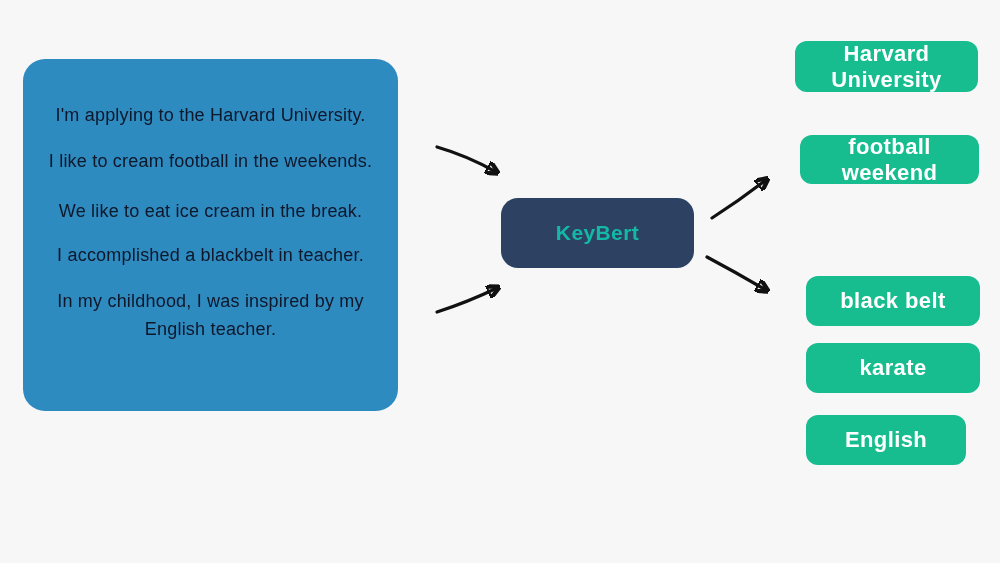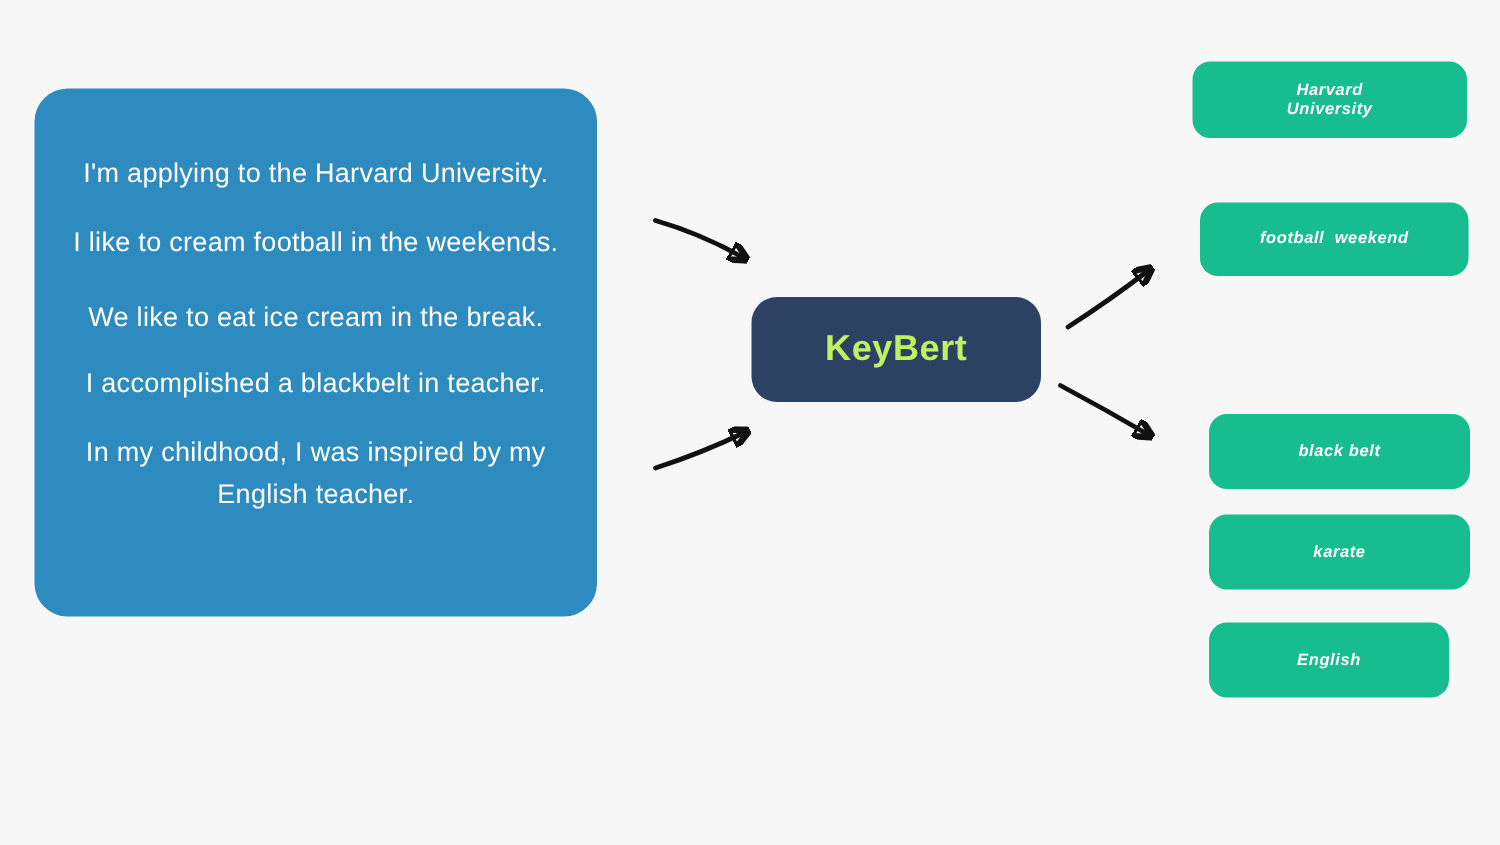--- a/index.html
+++ b/index.html
@@ -24,21 +24,21 @@
     width: 375px;
     height: 352px;
     background: #2e8bc0;
     border-radius: 22px;
     box-sizing: border-box;
     padding: 42px 14px 0 14px;
     text-align: center;
   }
   .source-box p {
     margin: 0;
-    color: #ffffff;
+    color: #0f172a;
     font-size: 18px;
     font-weight: 400;
     line-height: 28px;
     letter-spacing: 0.2px;
     white-space: nowrap;
   }
   .source-box p.wrap {
     white-space: normal;
   }
   .source-box p + p { margin-top: 18px; }
@@ -53,44 +53,43 @@
     top: 198px;
     width: 193px;
     height: 70px;
     background: #2d4263;
     border-radius: 17px;
     display: flex;
     align-items: center;
     justify-content: center;
   }
   .model-box .label {
-    color: #bef264;
-    font-size: 24px;
+    color: #14b8a6;
+    font-size: 21px;
     font-weight: 600;
     letter-spacing: 0.4px;
   }
 
   
   .chip {
     position: absolute;
     background: #17bd8f;
     border-radius: 12px;
     display: flex;
     align-items: center;
     justify-content: center;
     text-align: center;
   }
   .chip .label {
     color: #ffffff;
-    font-size: 11px;
+    font-size: 22px;
     font-weight: 600;
     letter-spacing: 0.4px;
     line-height: 1.18;
     white-space: pre-wrap;
-    font-style: italic;
   }
   .chip-0 { left: 795px; top: 41px;  width: 183px; height: 51px; }
   .chip-1 { left: 800px; top: 135px; width: 179px; height: 49px; }
   .chip-2 { left: 806px; top: 207px; width: 174px; height: 50px; }
   .chip-3 { left: 806px; top: 276px; width: 174px; height: 50px; }
   .chip-4 { left: 806px; top: 343px; width: 174px; height: 50px; align-items: center; }
   .chip-5 { left: 806px; top: 415px; width: 160px; height: 50px; }
 
   
   .arrows {

